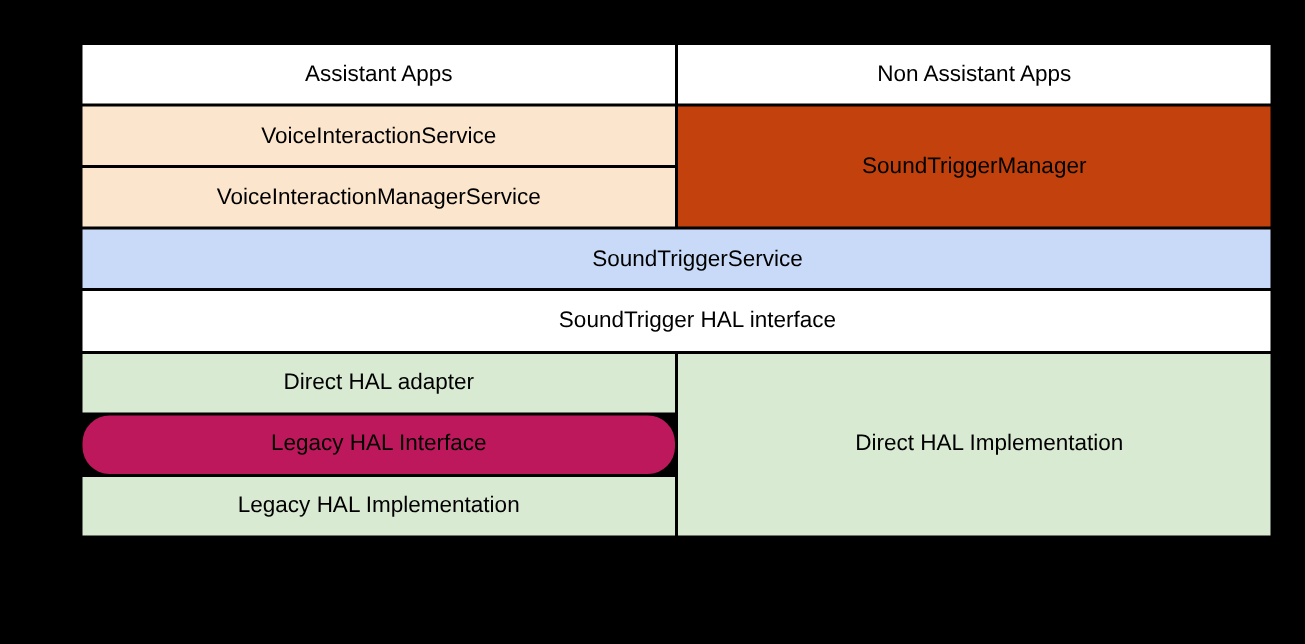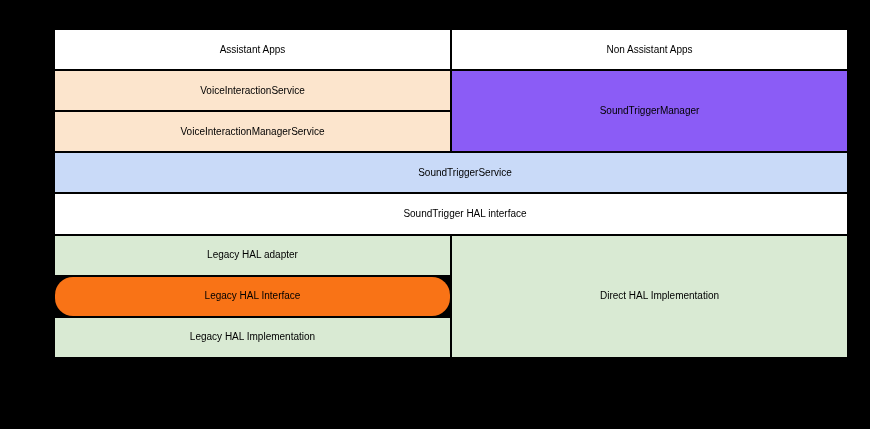--- a/index.html
+++ b/index.html
@@ -29,47 +29,47 @@
     display: grid;
     grid-template-columns: 1fr 1fr;
     grid-template-rows: repeat(9, 1fr);
     gap: 2px;
   }
   .cell {
     display: flex;
     align-items: center;
     justify-content: center;
     text-align: center;
-    font-size: 10px;
+    font-size: 15px;
     color: #000000;
     background: #ffffff;
     line-height: 1.2;
     white-space: nowrap;
   }
   .span-cols-2 { grid-column: span 2; padding-left: 28px; }
   .span-rows-2 { grid-row: span 2; }
   .span-rows-3 { grid-row: span 3; }
 </style>
 </head>
 <body>
 
 <div class="canvas">
   <div class="diagram">
 
     <div class="cell" style="background-color: rgb(255, 255, 255);">Assistant Apps</div>
     <div class="cell" style="background-color: rgb(255, 255, 255);">Non Assistant Apps</div>
 
     <div class="cell" style="background-color: rgb(252, 229, 205);">VoiceInteractionService</div>
-    <div class="cell span-rows-2" style="background-color: #8b5cf6;">SoundTriggerManager</div>
+    <div class="cell span-rows-2" style="background-color: #c2410c;">SoundTriggerManager</div>
     <div class="cell" style="background-color: rgb(252, 229, 205);">VoiceInteractionManagerService</div>
 
     <div class="cell span-cols-2" style="background-color: rgb(201, 218, 248);">SoundTriggerService</div>
 
 
     <div class="cell span-cols-2" style="background-color: rgb(255, 255, 255);">SoundTrigger HAL interface</div>
 
-    <div class="cell" style="background-color: rgb(217, 234, 211);">Legacy HAL adapter</div>
+    <div class="cell" style="background-color: rgb(217, 234, 211);">Direct HAL adapter</div>
     <div class="cell span-rows-3" style="background-color: rgb(217, 234, 211); padding-left: 20px;">Direct HAL Implementation</div>
-    <div class="cell" style="background-color: #f97316; border-radius: 18px;">Legacy HAL Interface</div>
+    <div class="cell" style="background-color: #be185d; border-radius: 18px;">Legacy HAL Interface</div>
     <div class="cell" style="background-color: rgb(217, 234, 211);">Legacy HAL Implementation</div>
 
   </div>
 </div>
 
 </body></html>

